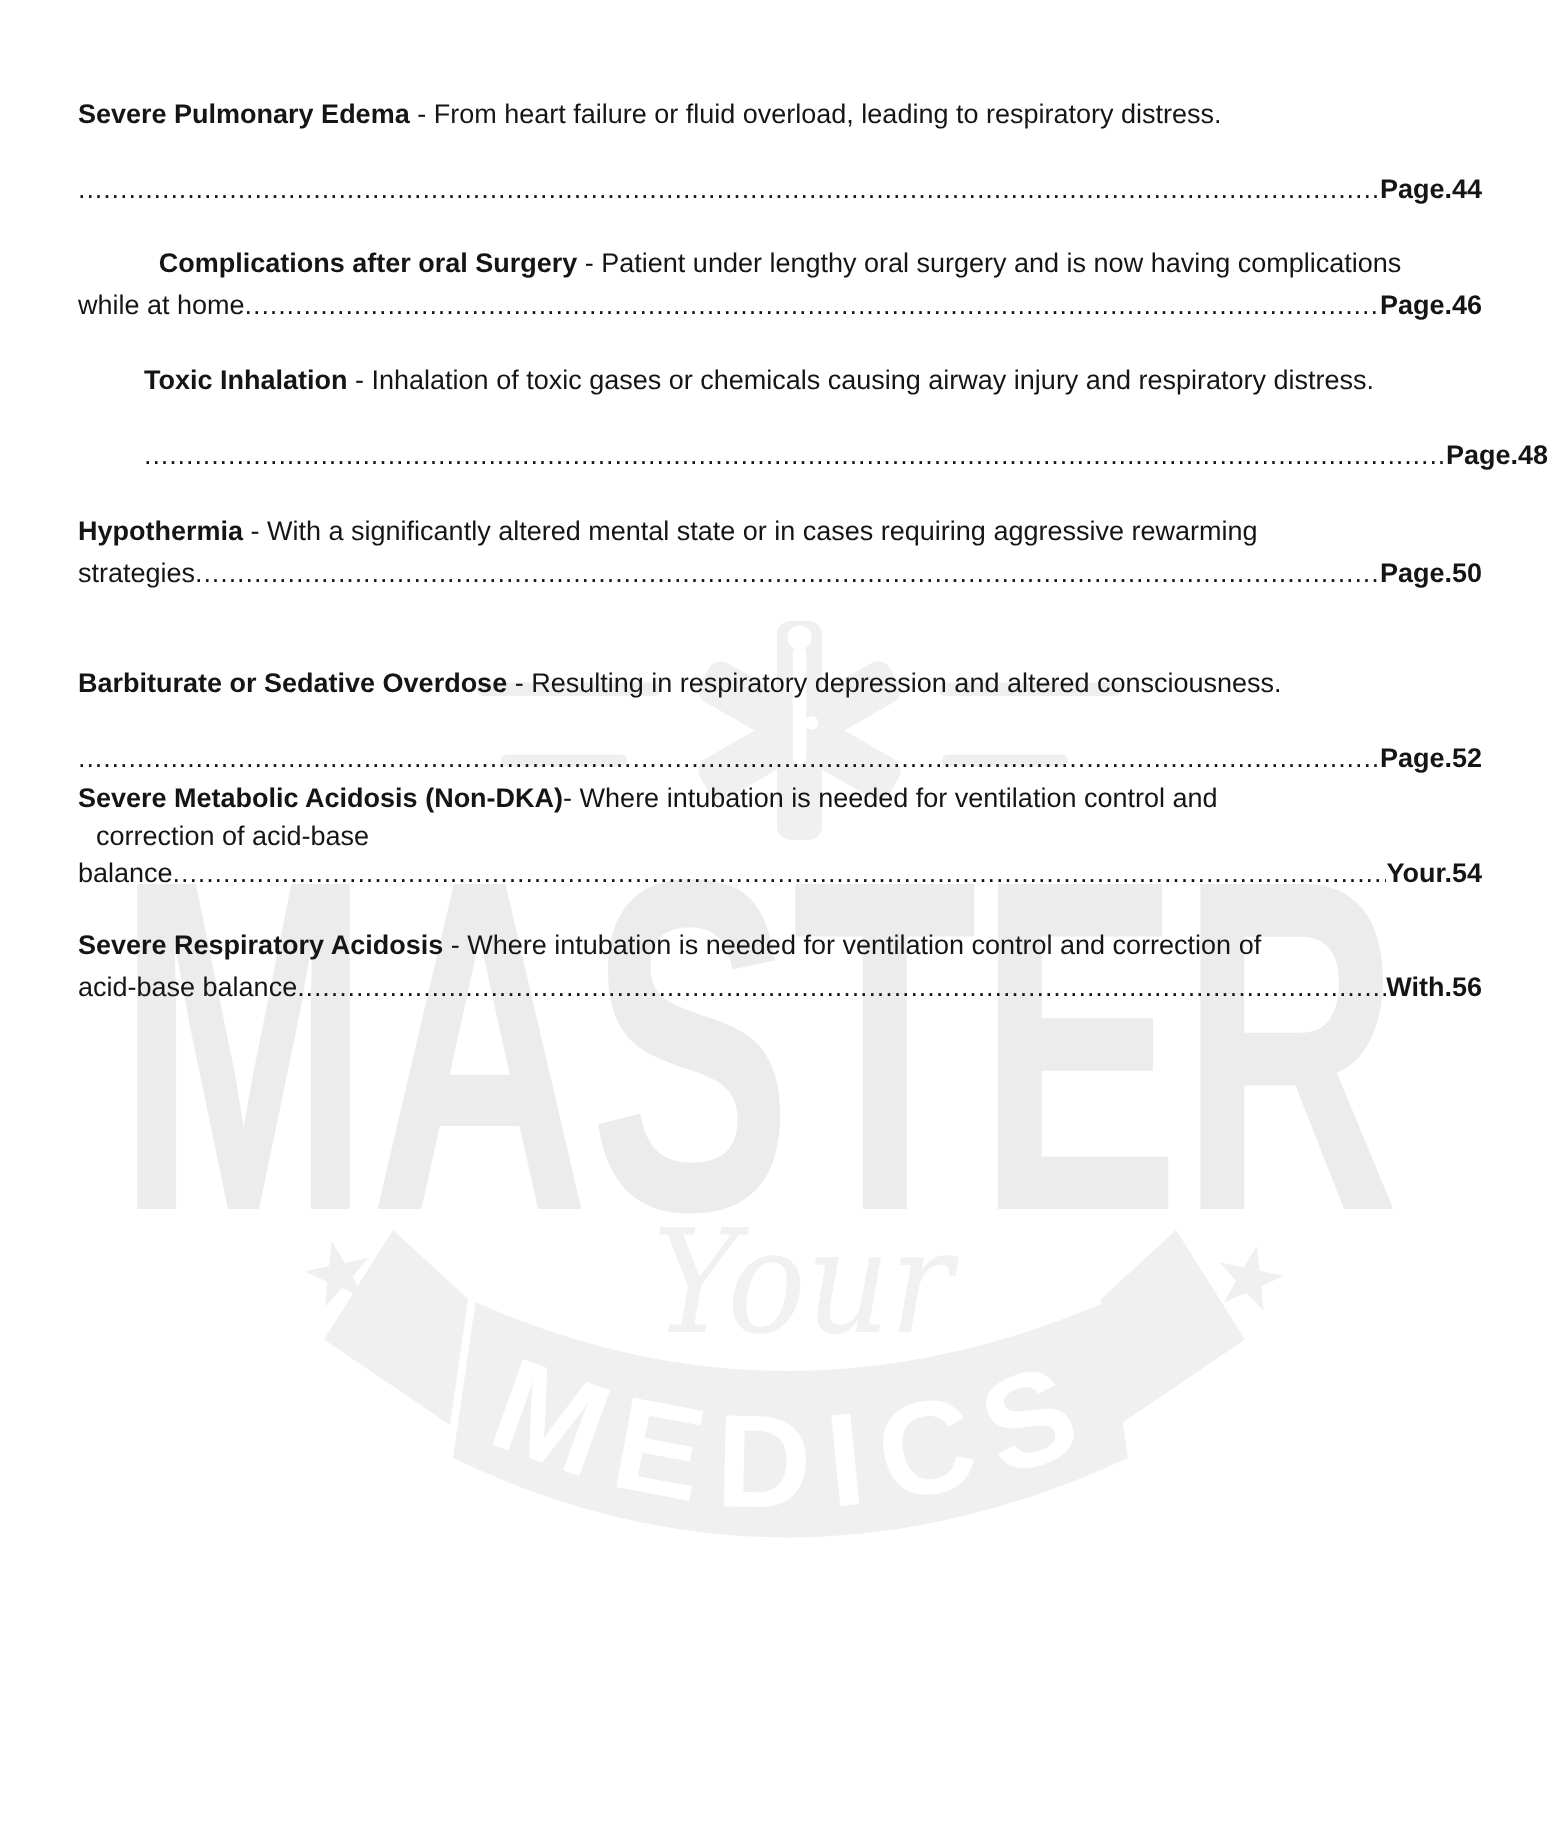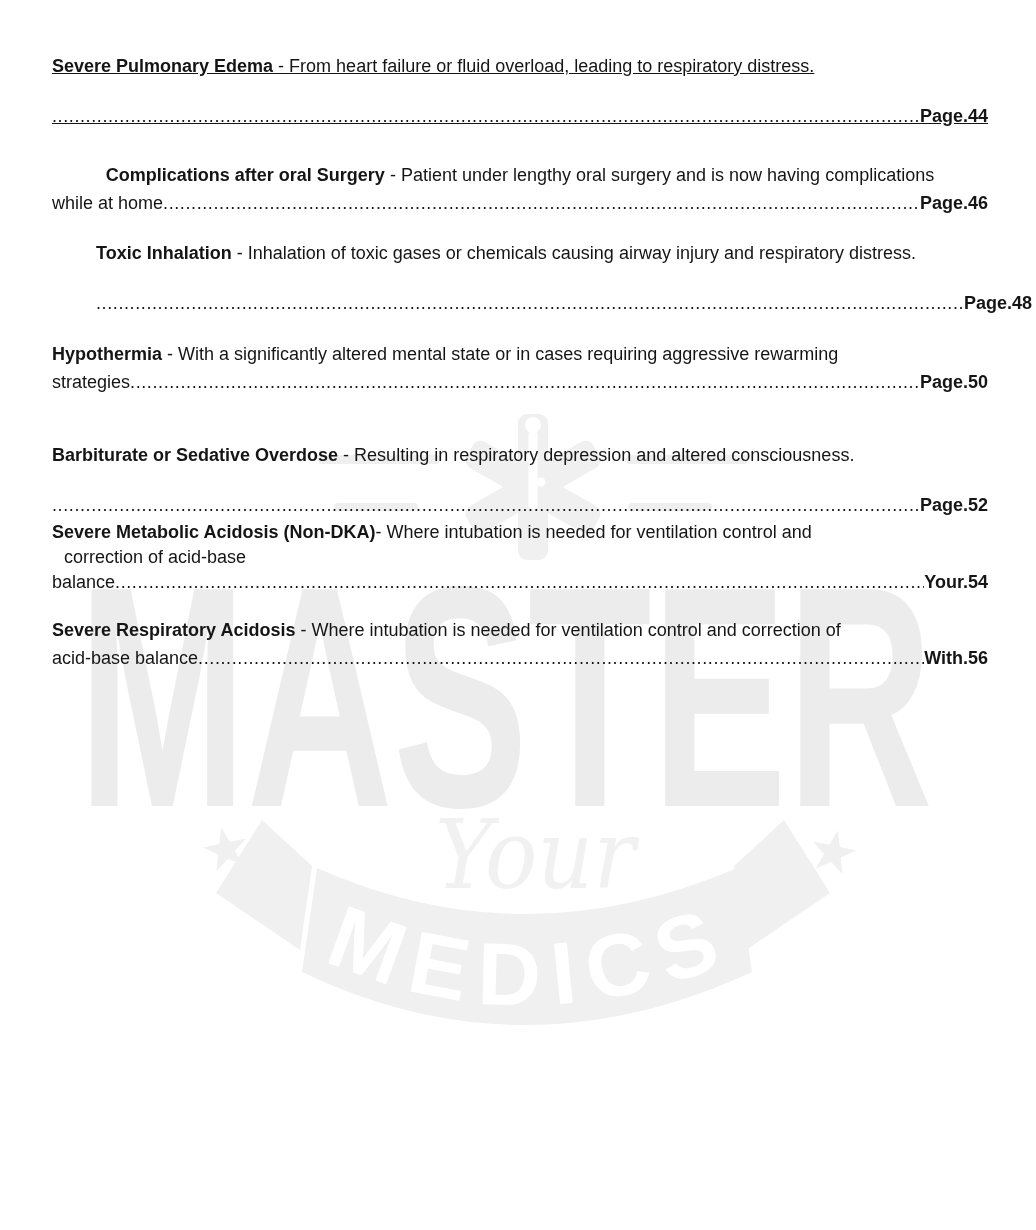--- a/index.html
+++ b/index.html
@@ -95,21 +95,21 @@
 
   <defs>
     <path id="medics-arc" d="M 320 958 Q 523 1052 740 958" fill="none"></path>
   </defs>
   <text font-family="Liberation Sans, sans-serif" font-weight="bold" font-size="88" fill="#ffffff" letter-spacing="14">
     <textPath href="#medics-arc" startOffset="50%" text-anchor="middle">MEDICS</textPath>
   </text>
 </svg>
 
 <div class="toc">
-    <div class="entry" style="top: 53px; text-decoration: underline;">
+    <div class="entry" style="top: 63px;">
     <p class="head"><b>Severe Pulmonary Edema</b><span> - </span><span>From heart failure or fluid overload, leading to respiratory distress.</span></p>
 
     <div class="leader own-line">
       <span class="tail"></span>
       <span class="dots">....................................................................................................................................................................................................................................................................................................................................................................................................................................</span>
       <b class="pg">Page.44</b>
     </div>
   </div>
     <div class="entry" style="top: 162px; text-align: center;">
     <p class="head"><b>Complications after oral Surgery</b><span> - </span><span>Patient under lengthy oral surgery and is now having complications</span></p>

